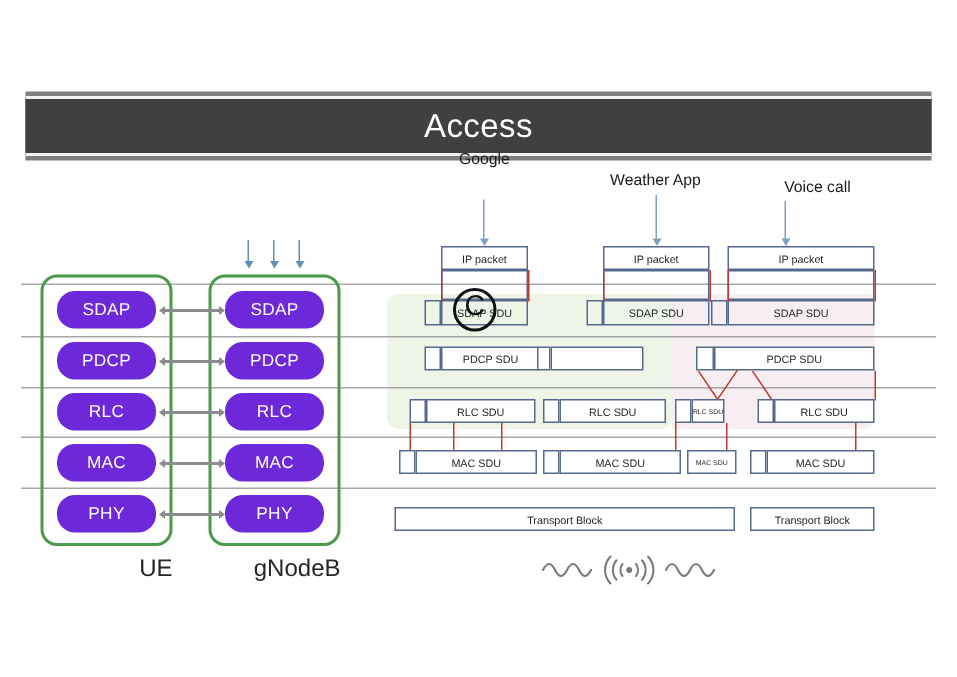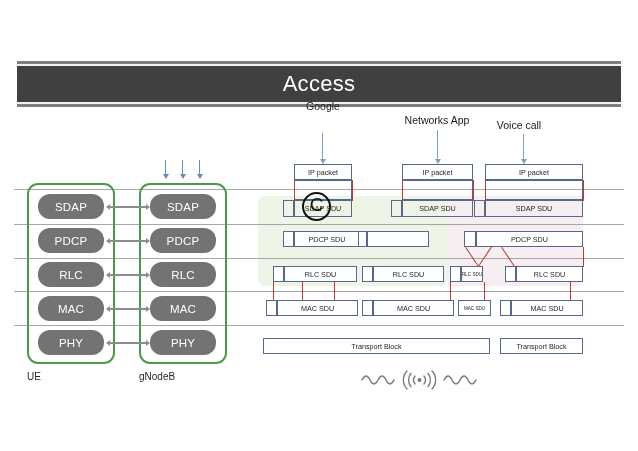--- a/index.html
+++ b/index.html
@@ -50,28 +50,28 @@
     box-sizing:border-box;
     background:transparent;
   }
   #stack-ue{left:27px;top:183px;width:88px;height:181px;}
   #stack-gnb{left:139px;top:183px;width:88px;height:181px;}
 
   .layer{
     position:absolute;
     height:25px;
     border-radius:12px;
-    background:#737373;
+    background:#6d28d9;
     color:#ffffff;
     font-size:11.5px;
     display:flex;align-items:center;justify-content:center;
     letter-spacing:.2px;
   }
   .lbl-node{
-    position:absolute;font-size:10px;color:#262626;text-align:left;
+    position:absolute;font-size:16px;color:#262626;text-align:right;
   }
 
   
   .interlink{position:absolute;height:1.6px;background:#8c8c8c;}
   .interlink::before,.interlink::after{
     content:"";position:absolute;top:-2px;width:0;height:0;
     border-top:3px solid transparent;border-bottom:3px solid transparent;
   }
   .interlink::before{left:-4px;border-right:4px solid #8c8c8c;}
   .interlink::after{right:-4px;border-left:4px solid #8c8c8c;}
@@ -166,24 +166,24 @@
   <div class="interlink" style="left:110px;top:342px;width:36px;"></div>
   <div class="interlink" style="left:110px;top:206px;width:36px;"></div>
 
   <div class="darrow" style="left:165px;top:160px;"></div>
   <div class="darrow" style="left:182px;top:160px;"></div>
   <div class="darrow" style="left:199px;top:160px;"></div>
 
   <div class="applbl" style="left:278px;top:100px;width:90px;">Google</div>
   <div class="appline" style="left:322px;top:133px;height:26px;"></div>
 
-  <div class="applbl" style="left:392px;top:114px;width:90px;">Networks App</div>
+  <div class="applbl" style="left:392px;top:114px;width:90px;">Weather App</div>
   <div class="appline" style="left:437px;top:130px;height:29px;"></div>
 
-  <div class="applbl" style="left:474px;top:119px;width:90px;">Voice call</div>
+  <div class="applbl" style="left:500px;top:119px;width:90px;">Voice call</div>
   <div class="appline" style="left:523px;top:134px;height:25px;"></div>
 
   <div class="pbox" style="left:294px;top:164px;width:58px;height:16px;">IP packet</div>
   <div class="pbox" style="left:402px;top:164px;width:71px;height:16px;">IP packet</div>
   <div class="pbox" style="left:485px;top:164px;width:98px;height:16px;">IP packet</div>
 
   <div class="pbox clear" style="left:294px;top:180px;width:58px;height:20px;"></div>
   <div class="pbox clear" style="left:402px;top:180px;width:71px;height:20px;"></div>
   <div class="pbox clear" style="left:485px;top:180px;width:98px;height:20px;"></div>
 

